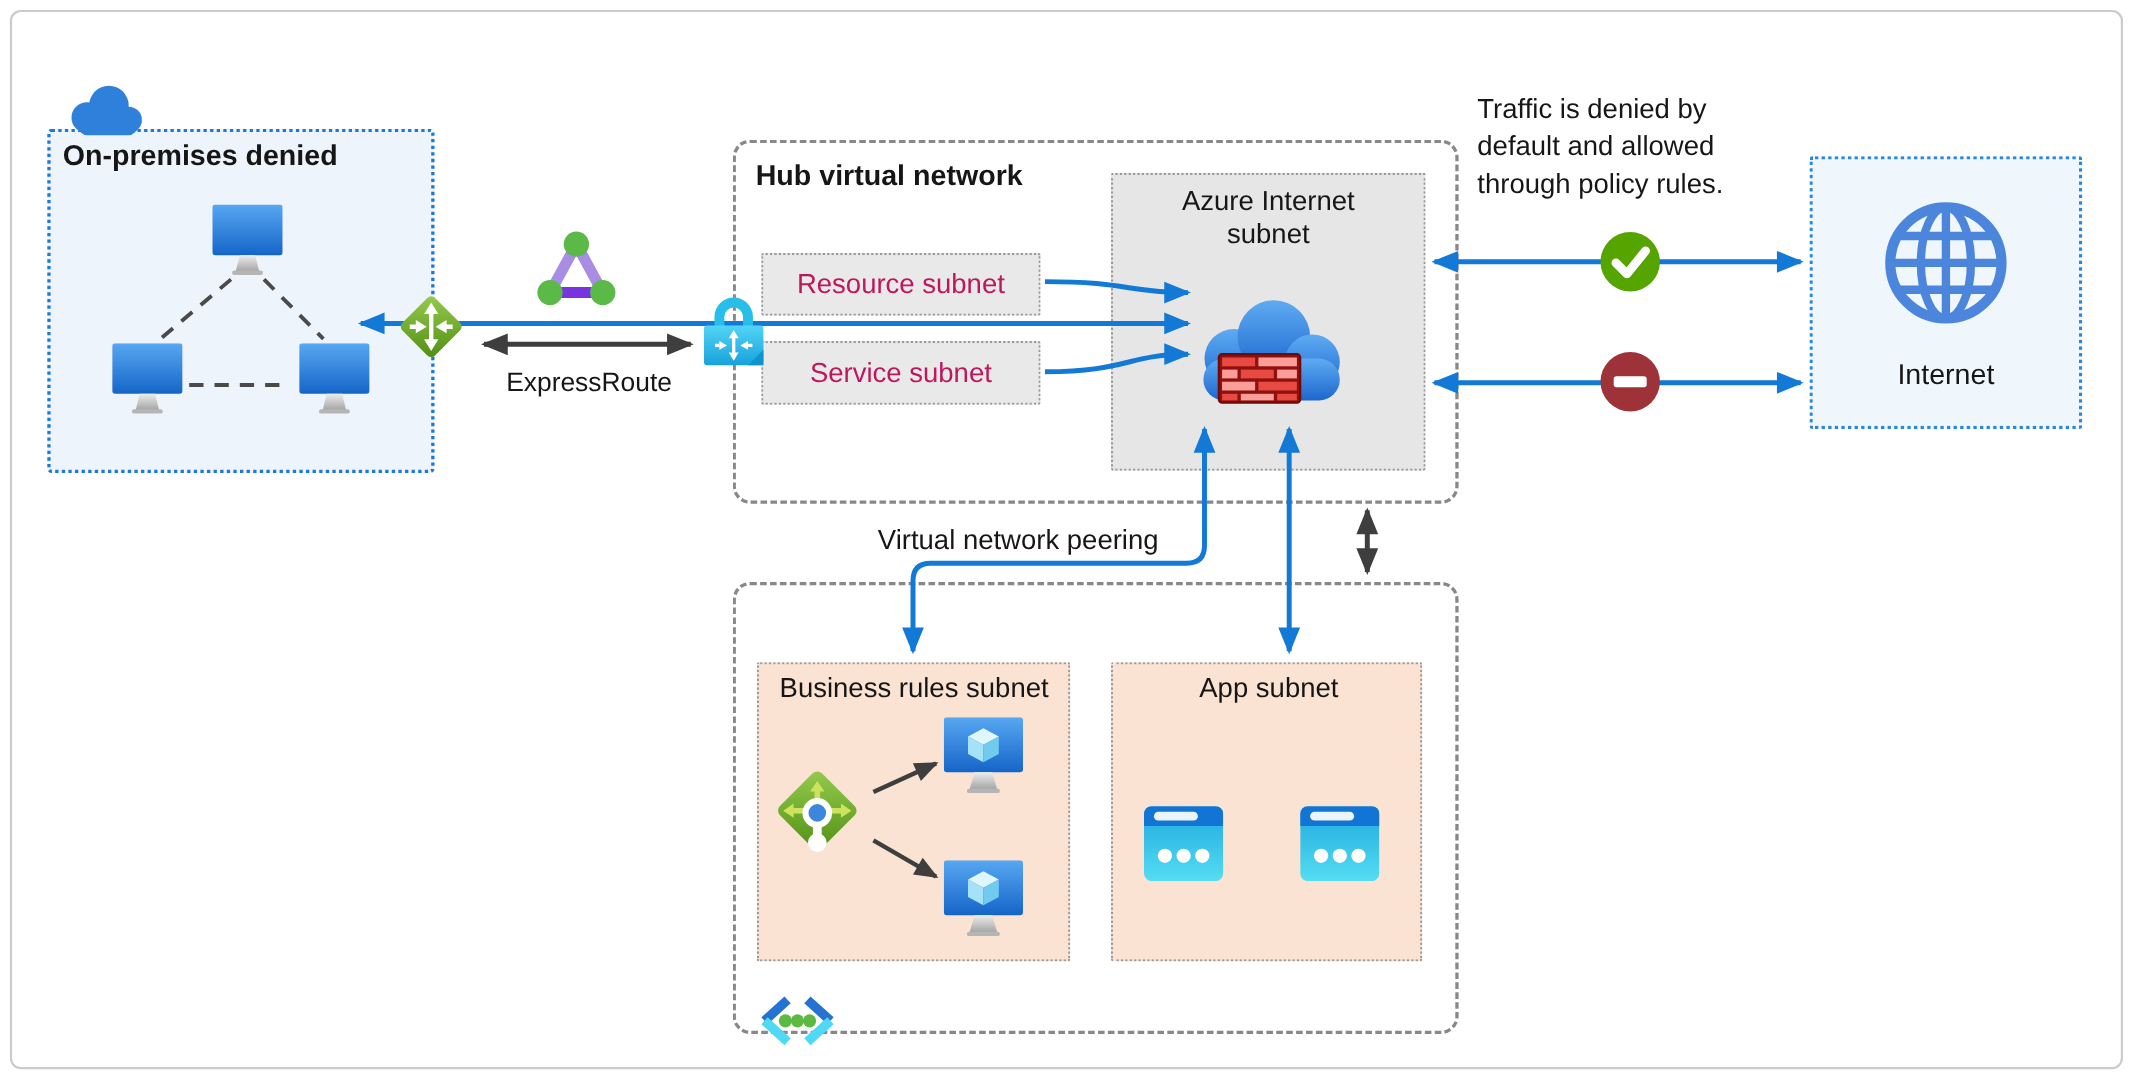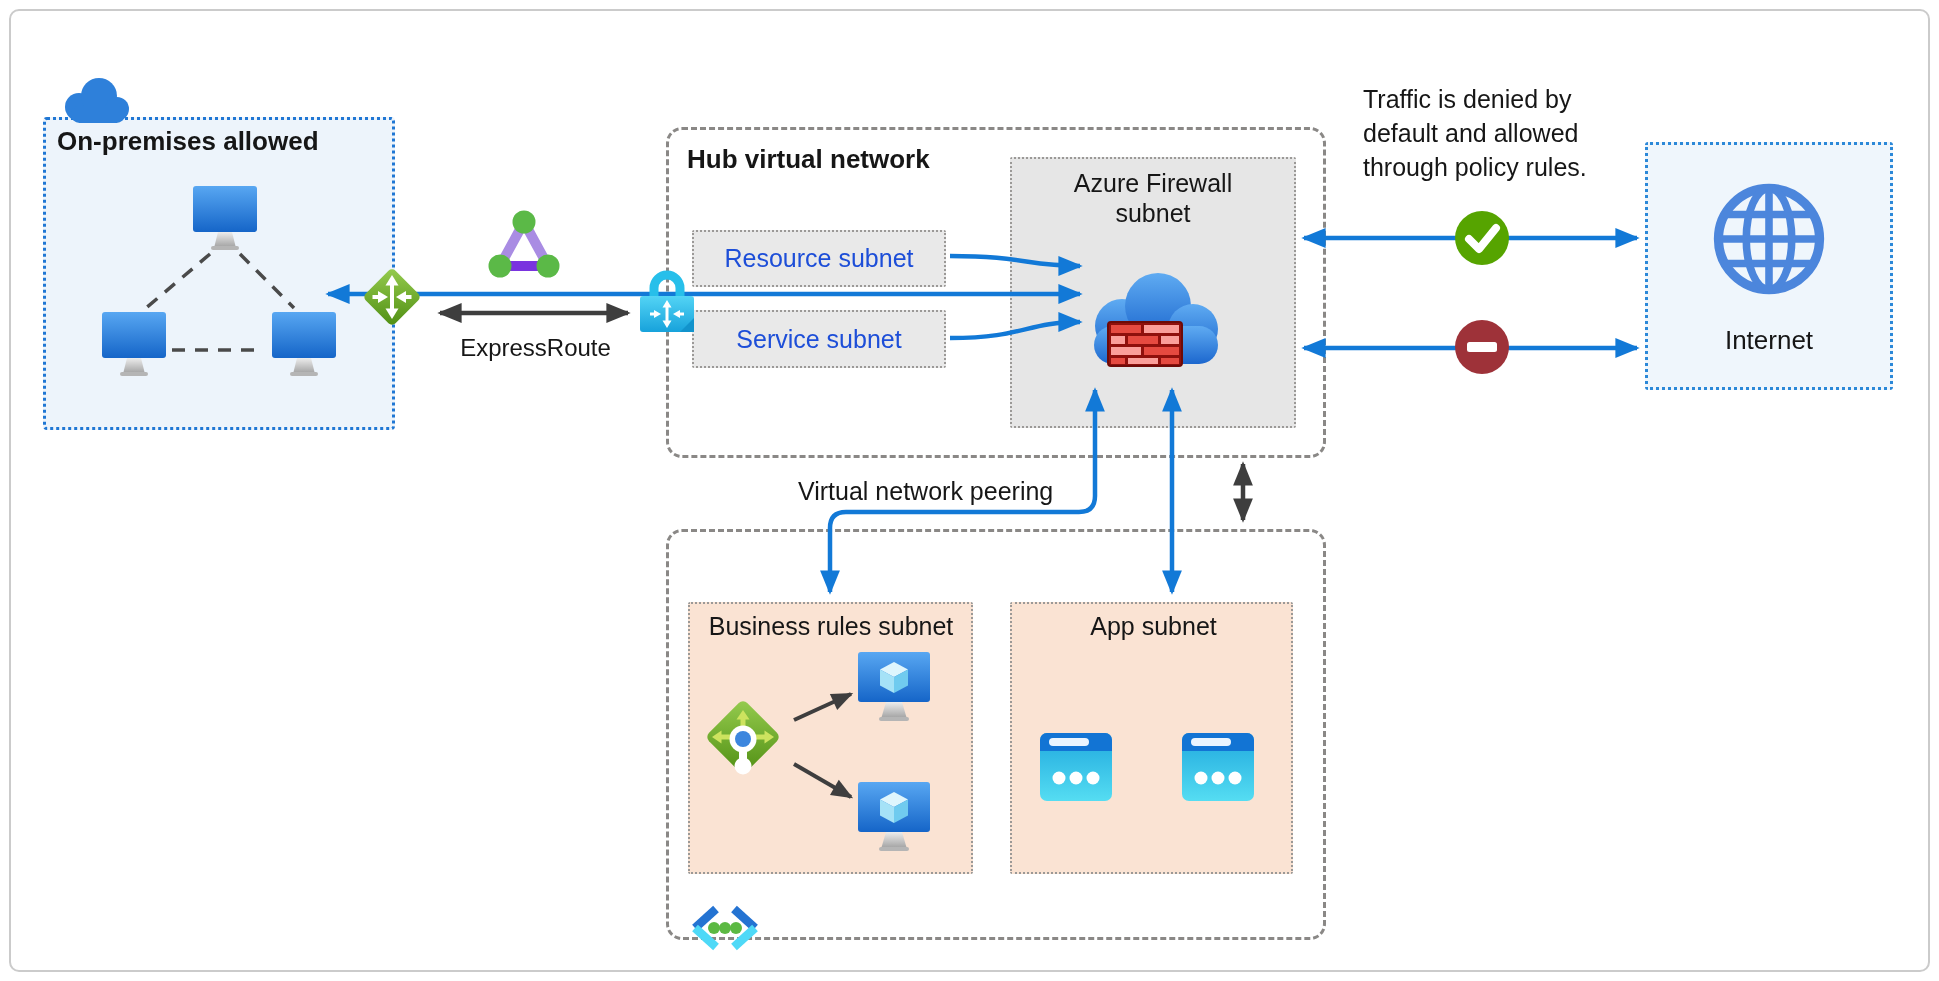--- a/index.html
+++ b/index.html
@@ -9,25 +9,25 @@
   .box{position:absolute;box-sizing:border-box;z-index:1;}
   .onprem{background:#EDF4FB;border:3.5px dotted #2077D4;border-radius:4px;}
   .netbox{background:#FFFFFF;border:3px dashed #8A8886;border-radius:16px;}
   .graybox{background:#E9E9E9;border:2.5px dotted #9B9997;border-radius:2px;
            display:flex;align-items:center;justify-content:center;}
   .fwbox{background:#E6E6E6;border:2.5px dotted #9B9997;border-radius:2px;}
   .peachbox{background:#FAE3D3;border:2.5px dotted #9B9997;border-radius:2px;}
   .inetbox{background:#EFF6FC;border:3.5px dotted #2B88D8;border-radius:3px;}
   .title{position:absolute;font-weight:bold;font-size:26px;z-index:4;white-space:nowrap;}
   .label{position:absolute;font-size:25px;z-index:4;}
-  .subnet-label{font-size:25px;color:#1d4ed8;}
+  .subnet-label{font-size:25px;color:#be185d;}
   .center{text-align:center;}
   .overlay{position:absolute;left:0;top:0;z-index:2;pointer-events:none;}
   .icon{position:absolute;z-index:3;}
-  .note{position:absolute;z-index:4;font-size:25px;line-height:34px;margin-left:20px;}
+  .note{position:absolute;z-index:4;font-size:25px;line-height:34px;}
 </style>
 </head>
 <body>
 
 <div class="canvas">
   <div class="frame"></div>
 
   <svg width="0" height="0" style="position:absolute">
     <defs>
       <linearGradient id="gScreen" x1="0" y1="0" x2="0" y2="1">
@@ -98,23 +98,23 @@
     <path d="M1095,390 L1095,496 Q1095,512 1079,512 L846,512 Q830,512 830,528 L830,592" stroke="#1279D7" stroke-width="4.5" fill="none" stroke-linejoin="round" marker-start="url(#ab)" marker-end="url(#ab)"></path>
 
     <path d="M1172,390 L1172,592" stroke="#1279D7" stroke-width="4.5" fill="none" marker-start="url(#ab)" marker-end="url(#ab)"></path>
 
     <path d="M1243,464 L1243,520" stroke="#3E3E3E" stroke-width="4.5" fill="none" marker-start="url(#ad)" marker-end="url(#ad)"></path>
 
     <path d="M794,720 L851,694" stroke="#3E3E3E" stroke-width="4" fill="none" marker-end="url(#ad)"></path>
     <path d="M794,764 L851,797" stroke="#3E3E3E" stroke-width="4" fill="none" marker-end="url(#ad)"></path>
   </svg>
 
-  <div class="title" style="left:57px;top:126px;">On-premises allowed</div>
+  <div class="title" style="left:57px;top:126px;">On-premises denied</div>
   <div class="title" style="left:687px;top:144px;">Hub virtual network</div>
-  <div class="label center" style="left:1048px;top:168px;width:210px;line-height:30px;">Azure Firewall subnet</div>
+  <div class="label center" style="left:1048px;top:168px;width:210px;line-height:30px;">Azure Internet subnet</div>
   <div class="label center" style="left:448px;top:334px;width:175px;font-size:24px;">ExpressRoute</div>
   <div class="label" style="left:798px;top:477px;text-align:center;">Virtual network peering</div>
   <div class="label center" style="left:692px;top:612px;width:278px;">Business rules subnet</div>
   <div class="label center" style="left:1645px;top:325px;width:248px;font-size:26px;">Internet</div>
   <div class="label center" style="left:1012px;top:612px;width:283px;">App subnet</div>
   <div class="note" style="left:1343px;top:82px;">
     <div>Traffic is denied by</div>
     <div>default and allowed</div>
     <div>through policy rules.</div>
   </div>

